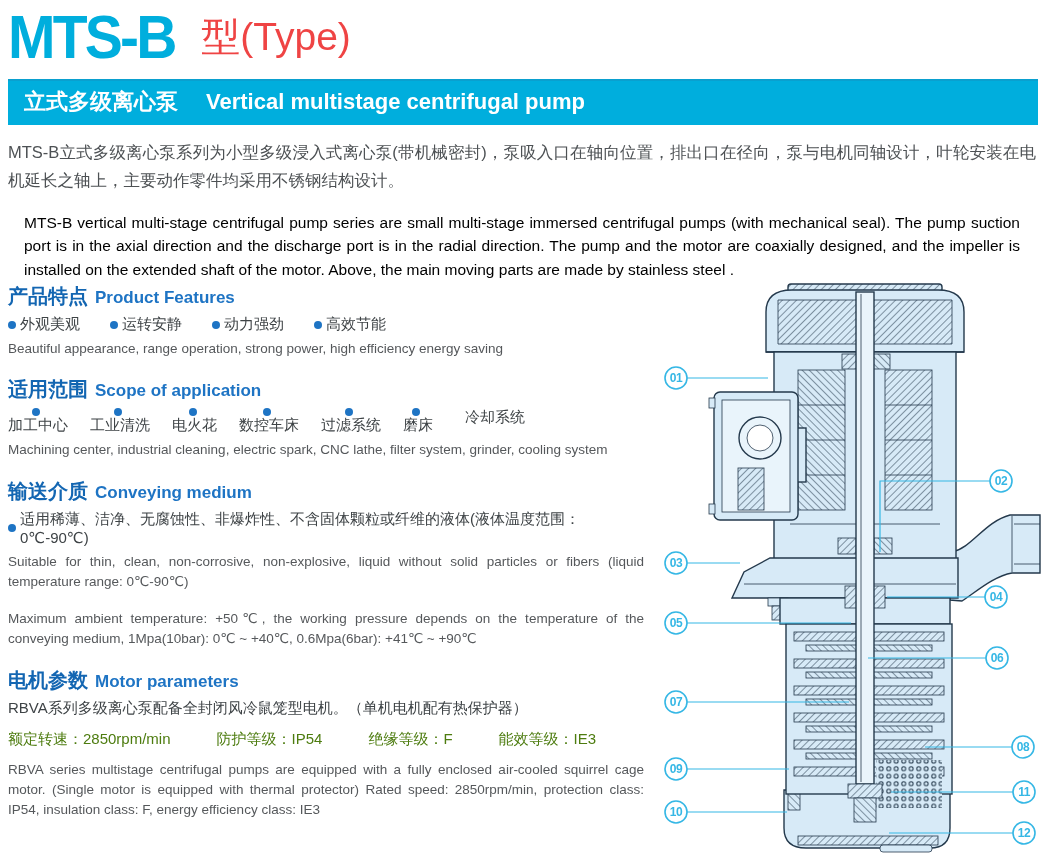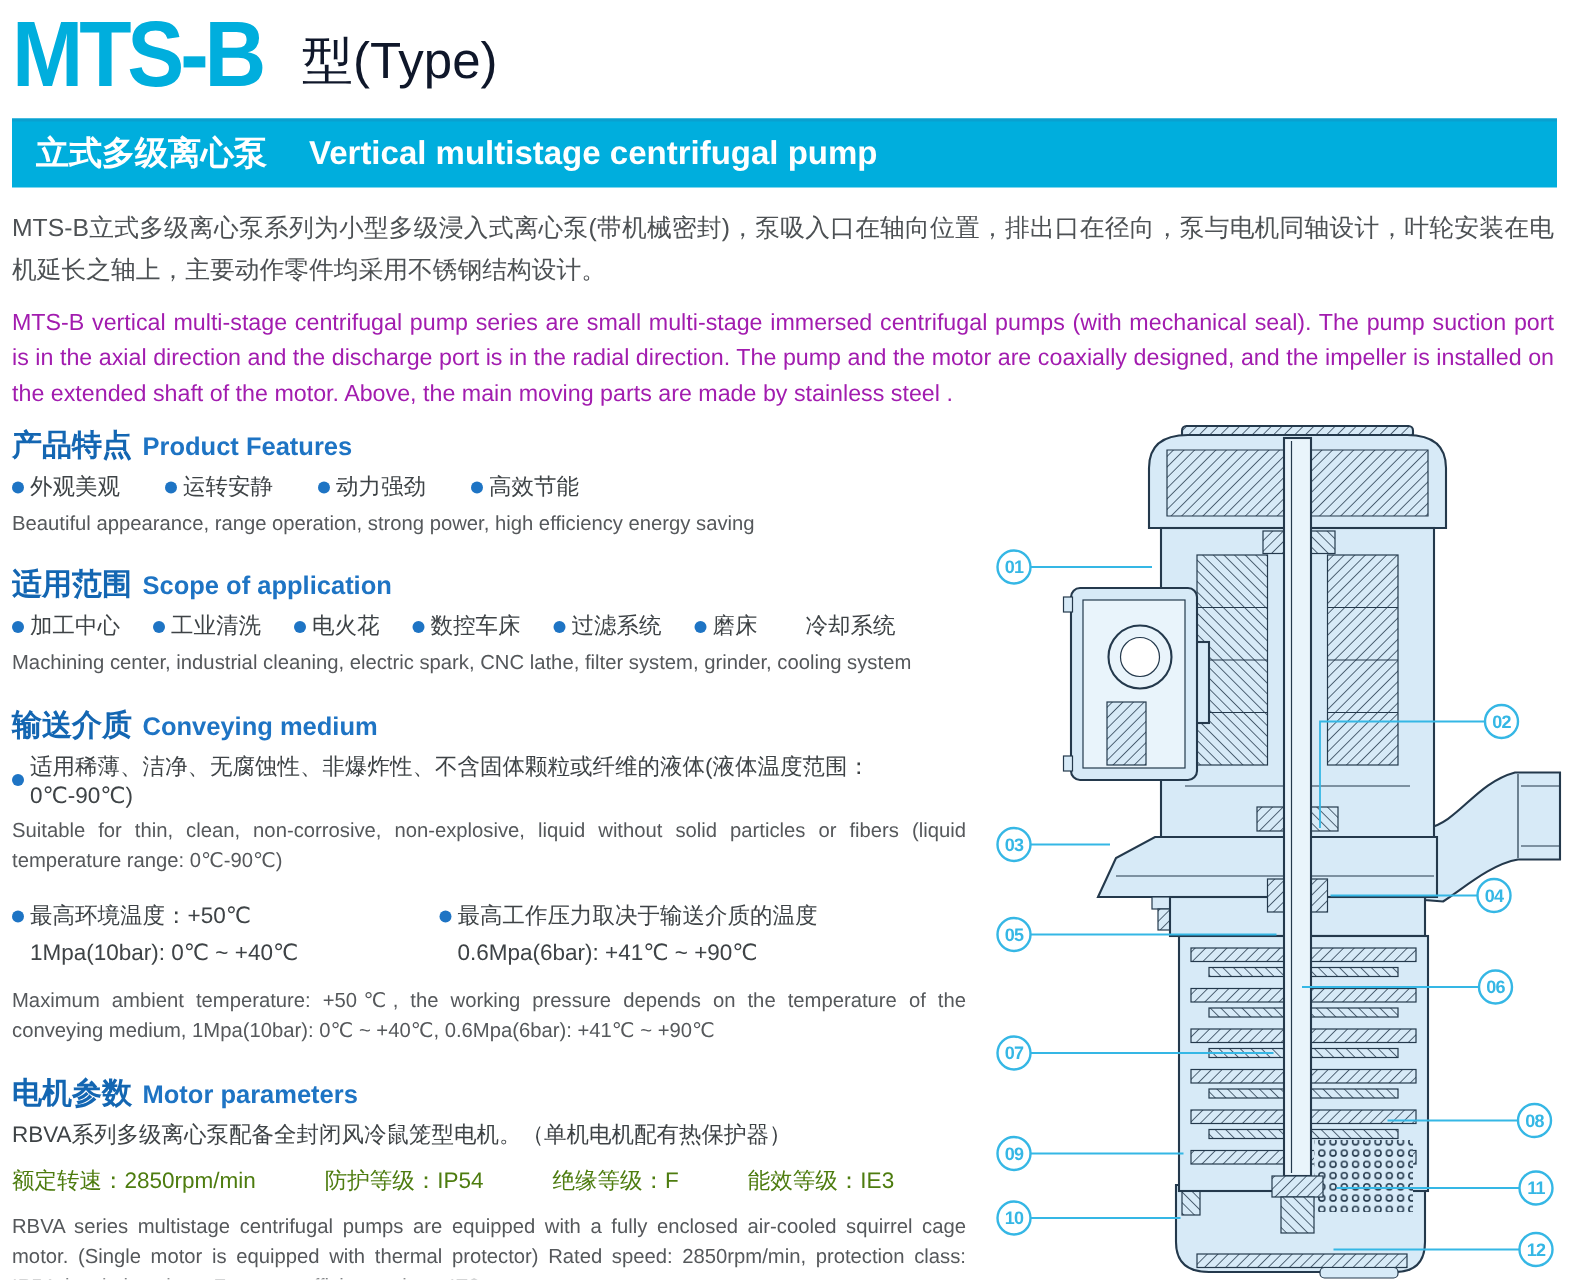--- a/index.html
+++ b/index.html
@@ -14,48 +14,48 @@
   }
 
   
   .header { padding: 8px 10px 0 8px; }
   .title-line { display:flex; align-items:flex-end; gap:12px; }
   .brand {
     font-size: 62px; line-height: 0.95; font-weight: bold;
     letter-spacing: -3px; color: #00aedd;
     transform: scaleX(0.92); transform-origin: left bottom;
   }
-  .type-label { font-size: 34px; color:#0f172a; font-weight:500; padding-bottom:3px; }
+  .type-label { font-size: 39px; color:#ef4444; font-weight:500; padding-bottom:3px; }
 
   .banner {
     margin: 12px 8px 0 8px;
     background: #00aedd;
     color: #ffffff;
     padding: 6px 16px 8px 16px;
     display:flex; align-items:center; gap:28px;
     border-top: 2px solid #0aa0cf;
     text-align: right;
   }
   .banner .zh { font-size: 22px; font-weight: bold; }
   .banner .en { font-size: 22px; font-weight: bold; }
 
   
   .intro { padding: 13px 10px 0 8px; }
   .intro .zh { margin:0 0 9px 0; font-size:16.5px; line-height:1.72; color:#4d5154; text-align:justify; }
-  .intro .en { margin:0; font-size:15.5px; line-height:1.52; color:#a21caf; text-align:justify; }
+  .intro .en { margin:16px; font-size:15.5px; line-height:1.52; color:#000000; text-align:justify; }
 
   
   .left-col { position:absolute; left:8px; top:283px; width:636px; }
   .sec-title { margin: 0 0 5px 0; font-size:20px; font-weight:bold; color:#1366b2; }
   .sec-title .en-title { font-size:17px; font-weight:600; color:#1e74c4; margin-left:7px; }
   .section { margin-bottom: 17px; }
 
   .bullet-row { display:flex; flex-wrap:wrap; align-items:flex-start; margin-top:2px; }
   .bullet-item { display:inline-flex; align-items:center; margin-right:30px; font-size:15px; color:#3e4346; }
-  .bullet-item.tight { margin-right:22px; }
+  .bullet-item.tight { margin-right:22px;flex-direction:column; }
   .dot { width:8px; height:8px; border-radius:50%; background:#1e74c4; margin-right:4px; flex:0 0 auto; }
   .plain-item { font-size:15px; color:#3e4346; margin-left:10px; }
   .en-line { margin:5px 0 0 0; font-size:13.5px; line-height:1.5; color:#55585b; text-align:justify; }
 
   .cond-cols { display:flex; margin-top:3px; }
   .cond-col { display:flex; flex-direction:column; }
   .cond-col.c1 { width:285px; }
   .cond-detail { font-size:15px; color:#3e4346; margin:6px 0 0 12px; }
 
   .motor-desc { margin:3px 0 0 0; font-size:15px; color:#3e4346; }
@@ -164,36 +164,20 @@
       <div class="bullet-row">
         <span class="bullet-item">
             <span class="dot"></span>
             <span>适用稀薄、洁净、无腐蚀性、非爆炸性、不含固体颗粒或纤维的液体(液体温度范围：0℃-90℃)</span>
           </span>
       </div>
       <p class="en-line">Suitable for thin, clean, non-corrosive, non-explosive, liquid without solid particles or fibers (liquid temperature range: 0℃-90℃)</p>
     </section>
 
     <section class="section">
-      <div class="cond-cols">
-        <div class="cond-col c1">
-          <span class="bullet-item">
-              <span class="dot"></span>
-              <span>最高环境温度：+50℃</span>
-            </span>
-          <span class="cond-detail">1Mpa(10bar): 0℃ ~ +40℃</span>
-        </div>
-        <div class="cond-col">
-          <span class="bullet-item">
-              <span class="dot"></span>
-              <span>最高工作压力取决于输送介质的温度</span>
-            </span>
-          <span class="cond-detail">0.6Mpa(6bar): +41℃ ~ +90℃</span>
-        </div>
-      </div>
       <p class="en-line" style="margin-top:13px;">Maximum ambient temperature: +50℃, the working pressure depends on the temperature of the conveying medium, 1Mpa(10bar): 0℃ ~ +40℃, 0.6Mpa(6bar): +41℃ ~ +90℃</p>
     </section>
 
     <section class="section">
       <h2 class="sec-title">
         <span>电机参数</span><span class="en-title">Motor parameters</span>
       </h2>
       <p class="motor-desc">RBVA系列多级离心泵配备全封闭风冷鼠笼型电机。（单机电机配有热保护器）</p>
       <div class="spec-row">
         <span class="spec-item">额定转速：2850rpm/min</span>

